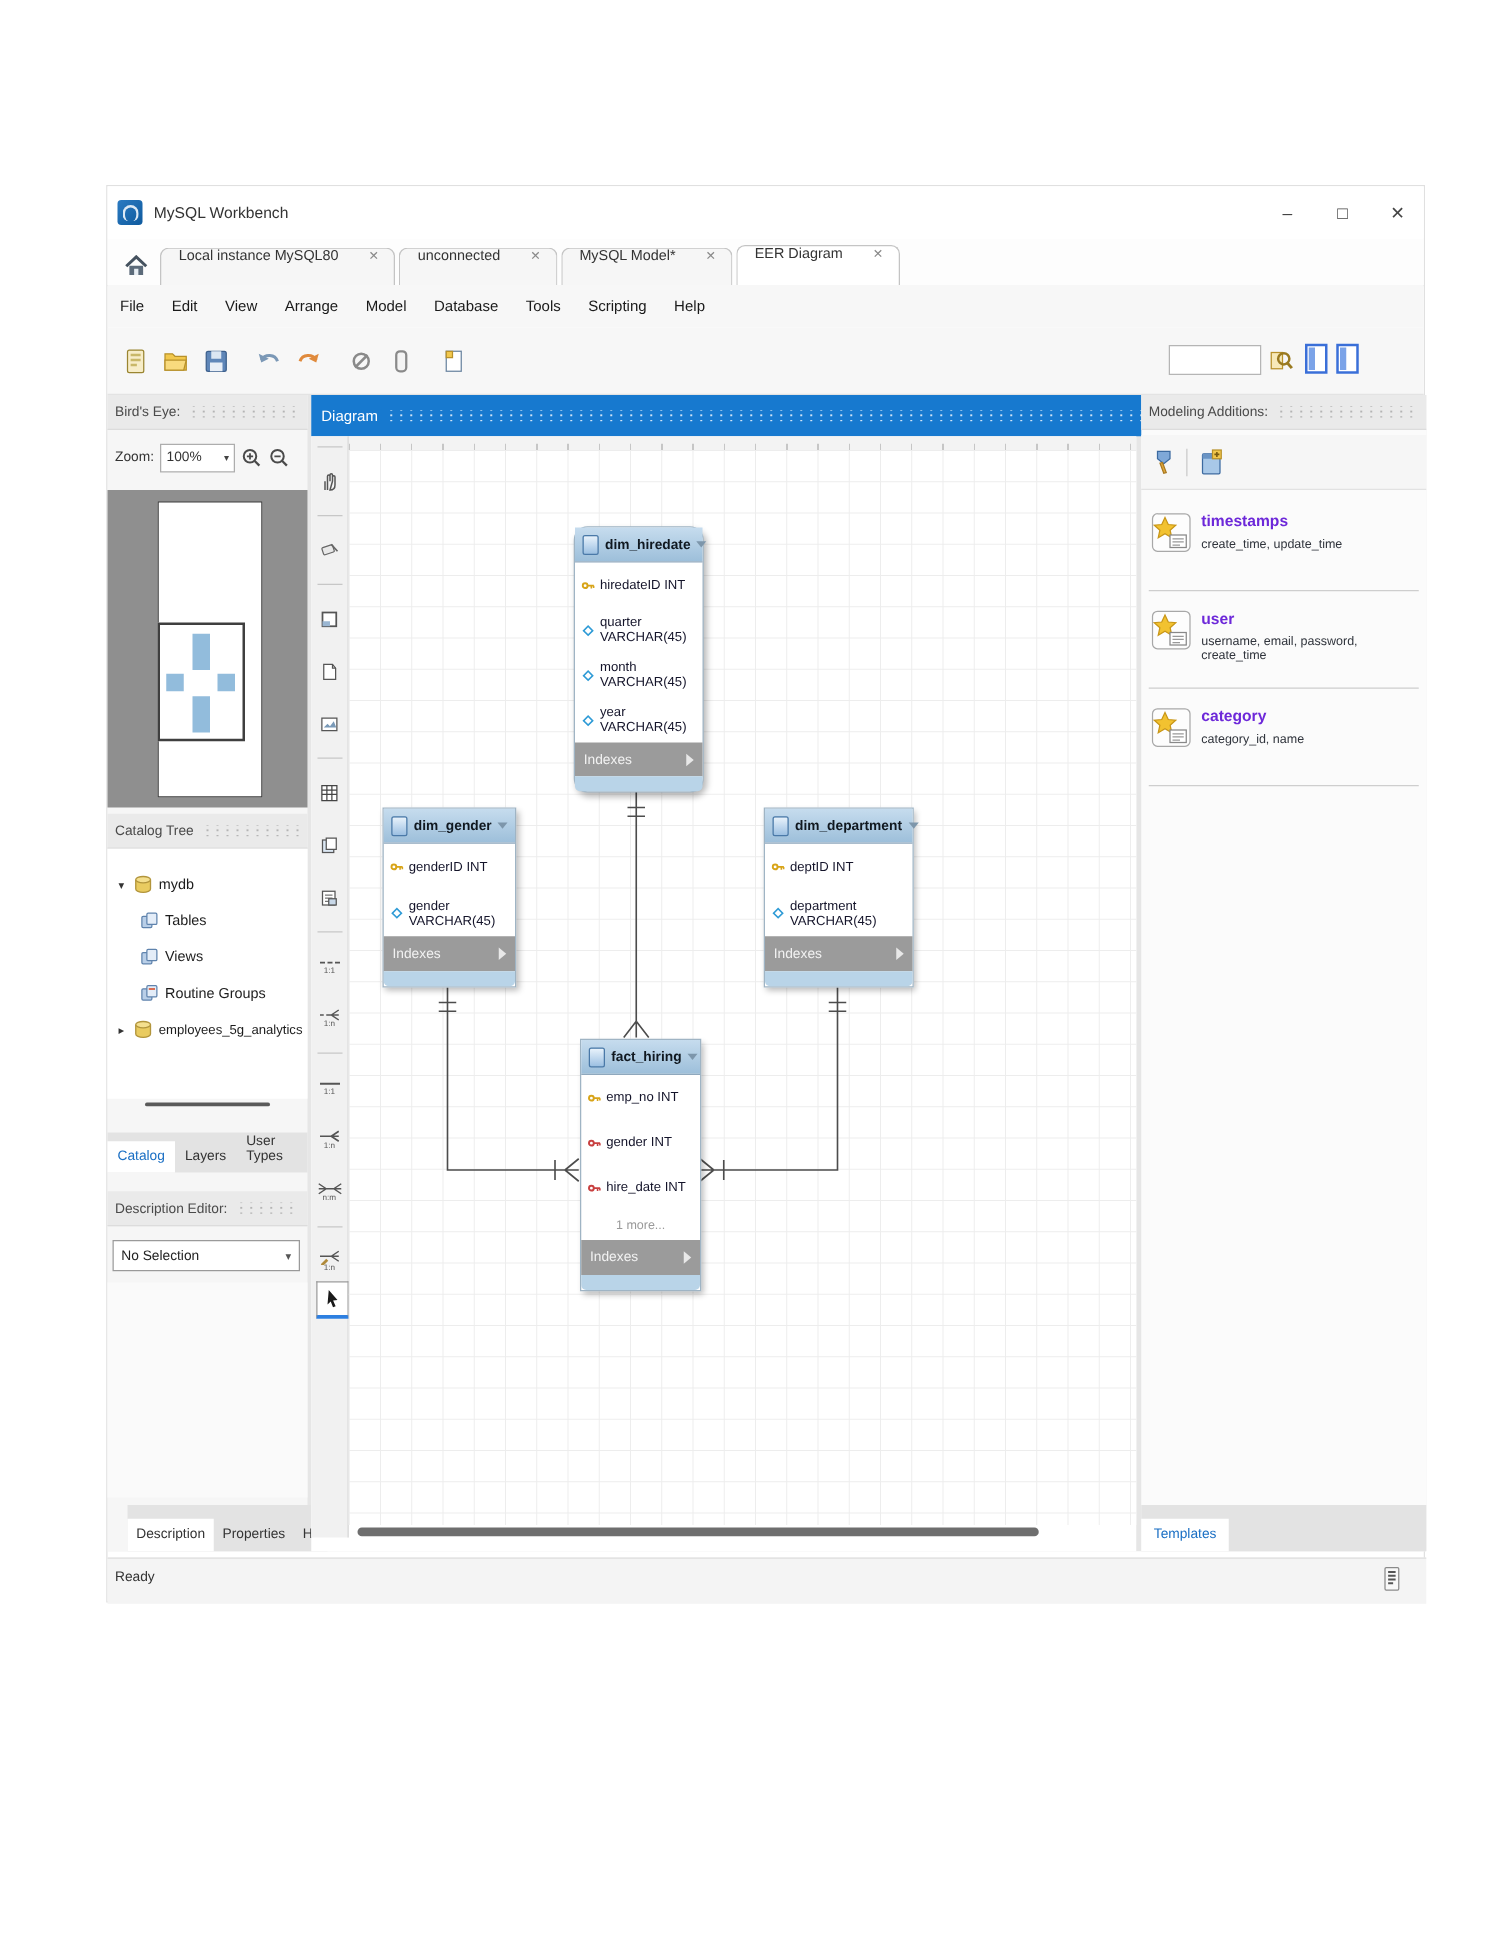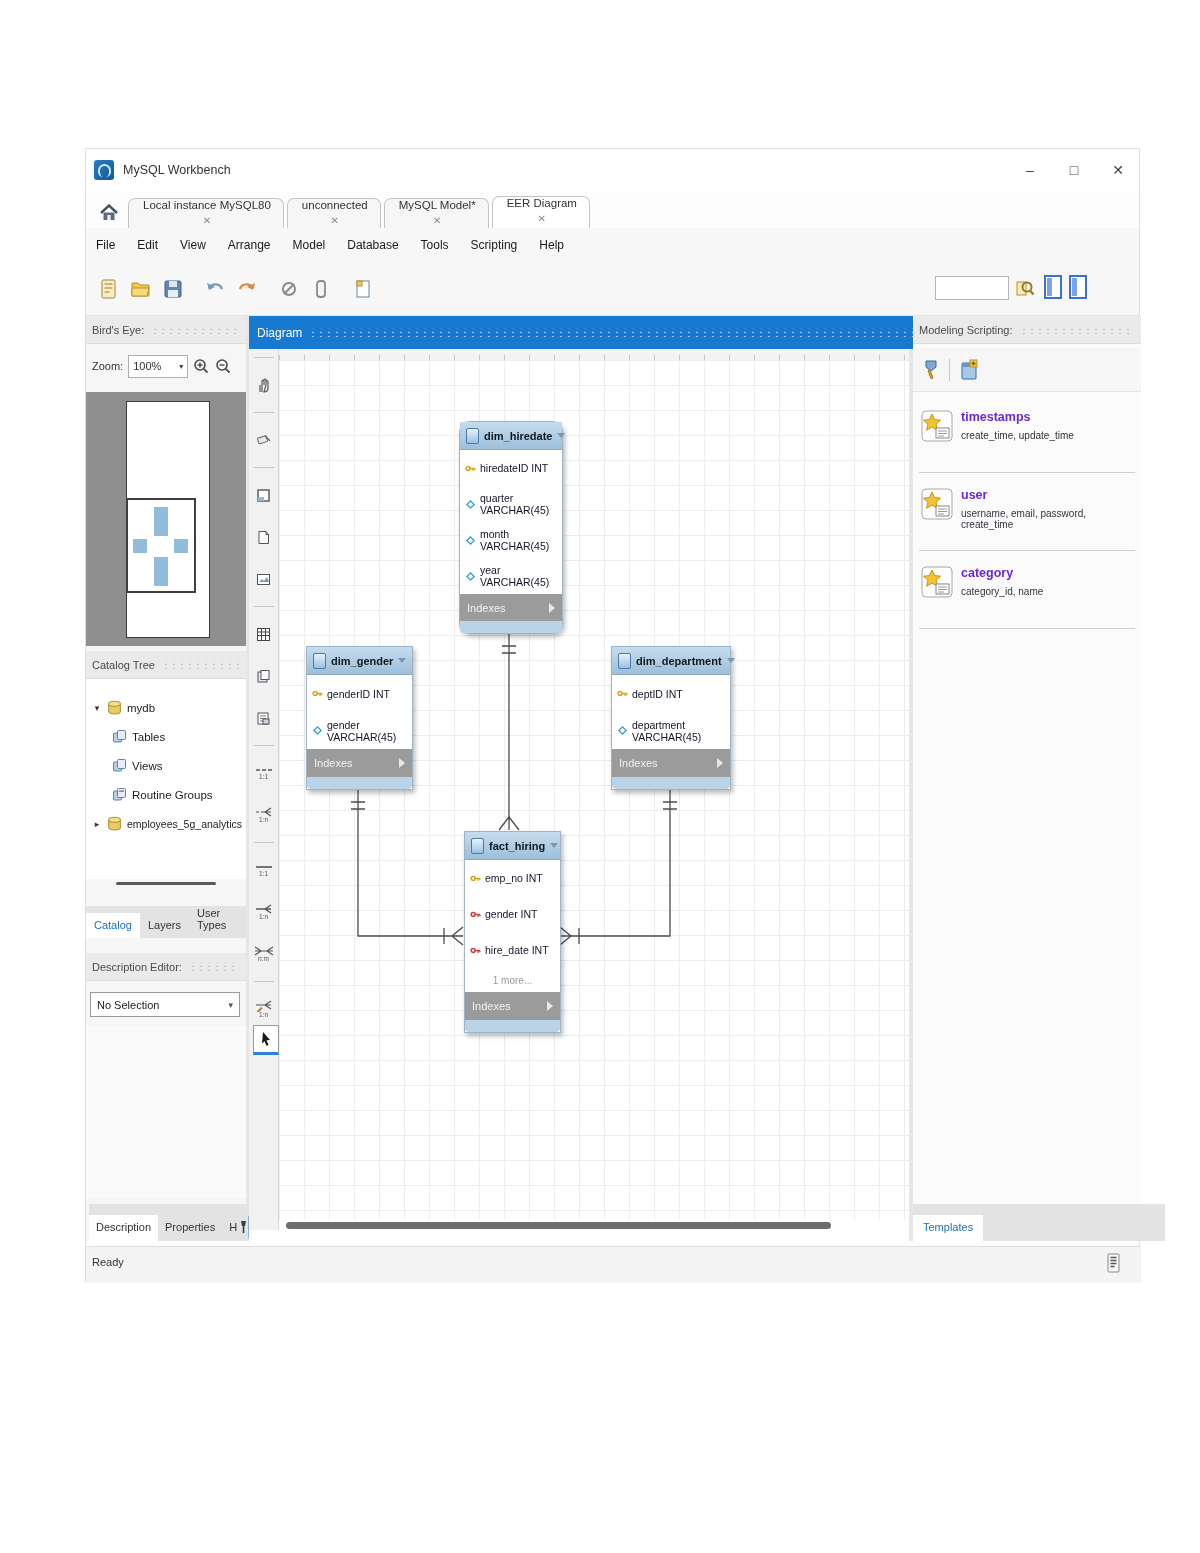--- a/index.html
+++ b/index.html
@@ -9,21 +9,21 @@
   
   .titlebar{position:absolute;left:0;top:0;width:100%;height:42px;background:#fff;display:flex;align-items:center;}
   .app-logo{width:20px;height:20px;margin-left:8px;border-radius:3px;background:linear-gradient(135deg,#2b7bc2,#0f5a9e);position:relative;}
   .app-logo:before{content:"";position:absolute;left:4px;top:4px;width:9px;height:11px;border:2px solid #dce9f5;border-radius:50% 50% 40% 40%;border-bottom:none;}
   .app-title{margin-left:9px;font-size:12.5px;color:#333;}
   .win-btns{position:absolute;right:12px;top:0;height:42px;display:flex;align-items:center;gap:26px;font-size:14px;color:#444;}
   .win-btn{width:18px;text-align:center;cursor:default;}
   
   .tabbar{position:absolute;left:0;top:42px;width:100%;height:37px;background:#fdfdfd;border-bottom:1px solid #cfcfcf;display:flex;align-items:flex-end;}
   .hometab{width:38px;height:30px;display:flex;align-items:center;justify-content:center;margin-left:4px;}
-  .tab{height:29px;display:flex;align-items:center;gap:4px;padding:0 12px 0 14px;margin-right:3px;background:#f6f6f6;border:1px solid #c4c4c4;border-bottom:none;border-radius:7px 7px 0 0;font-size:11.5px;color:#333;flex-direction:column;}
+  .tab{height:29px;display:flex;gap:24px;padding:0 12px 0 14px;margin-right:3px;background:#f6f6f6;border:1px solid #c4c4c4;border-bottom:none;border-radius:7px 7px 0 0;font-size:11.5px;color:#333;}
   .tab.active{background:#fff;height:31px;box-shadow:0 1px 0 #fff;}
   .tab .x{color:#8a8a8a;font-size:10px;}
   
   .menubar{position:absolute;left:0;top:79px;width:100%;height:34px;background:#f7f7f7;display:flex;align-items:center;padding-left:10px;gap:22px;font-size:12px;color:#1a1a1a;box-sizing:border-box;}
   .menubar span{cursor:default;}
   
   .toolbar{position:absolute;left:0;top:113px;width:100%;height:54px;background:#f7f7f7;border-bottom:1px solid #e3e3e3;display:flex;align-items:center;box-sizing:border-box;padding-left:10px;}
   .tbi{width:26px;height:26px;display:flex;align-items:center;justify-content:center;margin-right:6px;}
   .tbsep{width:10px;}
   .search-box{position:absolute;right:130px;top:14px;width:74px;height:24px;background:#fff;border:1px solid #b5b5b5;font-size:11px;padding:0 4px;box-sizing:border-box;}
@@ -48,21 +48,21 @@
   .trow{display:flex;align-items:center;gap:5px;height:29px;font-size:11.5px;color:#1c1c1c;padding-left:6px;}
   .trow .exp{width:10px;font-size:9px;color:#333;text-align:center;}
   .trow.child{padding-left:26px;}
   .splitline{position:absolute;left:30px;top:566px;width:100px;height:3px;background:#5a5a5a;border-radius:2px;}
   .ctabs{position:absolute;left:0;top:590px;width:160px;height:32px;background:#e3e3e3;display:flex;align-items:flex-end;font-size:11px;}
   .ctab{padding:6px 8px 7px;color:#333;}
   .ctab.active{background:#fff;color:#1a6fc4;}
   .desc-hdr{position:absolute;left:0;top:637px;width:160px;}
   .sel{position:absolute;left:4px;top:676px;width:150px;height:25px;background:#fff;border:1px solid #9a9a9a;display:flex;align-items:center;justify-content:space-between;padding:0 6px;font-size:11px;color:#222;box-sizing:border-box;}
   .leftwhite{position:absolute;left:0;top:710px;width:160px;height:172px;background:#fafafa;}
-  .btabs{position:absolute;left:3px;top:888px;width:160px;height:37px;background:#e3e3e3;display:flex;align-items:flex-end;font-size:11px;text-align:center;}
+  .btabs{position:absolute;left:16px;top:888px;width:160px;height:37px;background:#e3e3e3;display:flex;align-items:flex-end;font-size:11px;text-align:center;}
   .btab{padding:6px 7px 8px;color:#333;}
   .btab.active{background:#fff;}
   .mini-ic{width:16px;height:22px;display:flex;align-items:center;justify-content:center;margin-bottom:3px;}
   .mini-ic.pressed{border:1px solid #8ab0d8;background:#ddeafa;box-sizing:border-box;}
   
   .center{position:absolute;left:163px;top:0;width:660px;height:925px;background:#fff;}
   .dia-hdr{position:absolute;left:0;top:0;width:692px;height:33px;background:#1779cf;display:flex;align-items:center;padding:0 8px;box-sizing:border-box;color:#fff;font-size:12px;}
   .ruler{position:absolute;left:30px;top:33px;width:630px;height:11px;background:#f3f3f3;border-bottom:1px solid #e0e0e0;background-image:repeating-linear-gradient(90deg,#c6c6c6 0 1px,transparent 1px 25px);background-size:100% 5px;background-position:0 6px;background-repeat:no-repeat;}
   .tools{position:absolute;left:0;top:33px;width:30px;height:881px;background:#f1f1f1;border-right:1px solid #d8d8d8;display:flex;flex-direction:column;align-items:center;padding-top:8px;box-sizing:border-box;}
   .tool{width:26px;height:30px;display:flex;flex-direction:column;align-items:center;justify-content:center;margin-bottom:12px;}
@@ -84,21 +84,21 @@
   .colic{flex:none;display:flex;}
   
   .right{position:absolute;left:827px;top:0;width:228px;height:925px;background:#fbfbfb;}
   .rtoolbar{position:absolute;left:0;top:32px;width:228px;height:44px;background:#f6f6f6;border-bottom:1px solid #e2e2e2;display:flex;align-items:center;gap:8px;padding-left:8px;box-sizing:border-box;}
   .rsep{width:1px;height:22px;background:#c9c9c9;}
   .ritem{position:absolute;left:0;width:228px;height:64px;}
   .ritem .ric{position:absolute;left:8px;top:6px;}
   .ritem .rt{position:absolute;left:48px;top:6px;font-size:12.5px;font-weight:bold;color:#6d28d9;}
   .ritem .rs{position:absolute;left:48px;top:26px;font-size:10px;color:#30343c;}
   .rdiv{position:absolute;left:6px;width:216px;height:1px;background:#cecece;}
-  .rtabs{position:absolute;left:0;top:888px;width:252px;height:37px;background:#e3e3e3;display:flex;align-items:flex-end;font-size:11px;}
+  .rtabs{position:absolute;left:0;top:888px;width:228px;height:37px;background:#e3e3e3;display:flex;align-items:flex-end;font-size:11px;}
   .rtab{padding:6px 10px 8px;background:#fff;color:#1a6fc4;}
   
   .statusbar{position:absolute;left:0;top:1097px;width:1055px;height:36px;background:#f4f4f4;border-top:1px solid #ddd;font-size:11px;color:#333;}
   .statusbar .rdy{position:absolute;left:6px;top:9px;}
   .statusbar .sic{position:absolute;right:20px;top:6px;}
   svg{display:block;}
 </style>
 </head>
 <body>
 
@@ -611,21 +611,21 @@
           <div class="idx-caret"></div>
         </div>
         <div class="ert-foot"></div>
       </div>
 
       <div class="hscroll"></div>
     </div>
 
     <div class="right">
       <div class="panel-hdr">
-        <span>Modeling Scripting:</span>
+        <span>Modeling Additions:</span>
           <div class="dots"></div>
       </div>
       <div class="rtoolbar">
         <span>
           <svg width="20" height="22" viewBox="0 0 20 22">
               <path d="M5 2 h10 v6 l-5 4 -5 -4 Z" fill="#7fa8d8" stroke="#3c6aa0"></path>
               <path d="M9 11 l3 8 -2 .6 -3 -8 Z" fill="#e0a83c" stroke="#a87820"></path>
             </svg>
         </span>
         <div class="rsep"></div>

